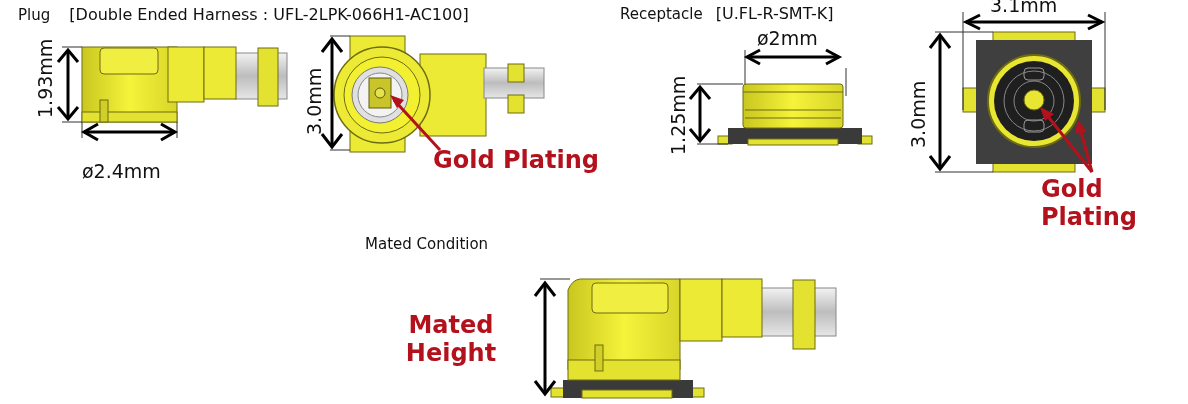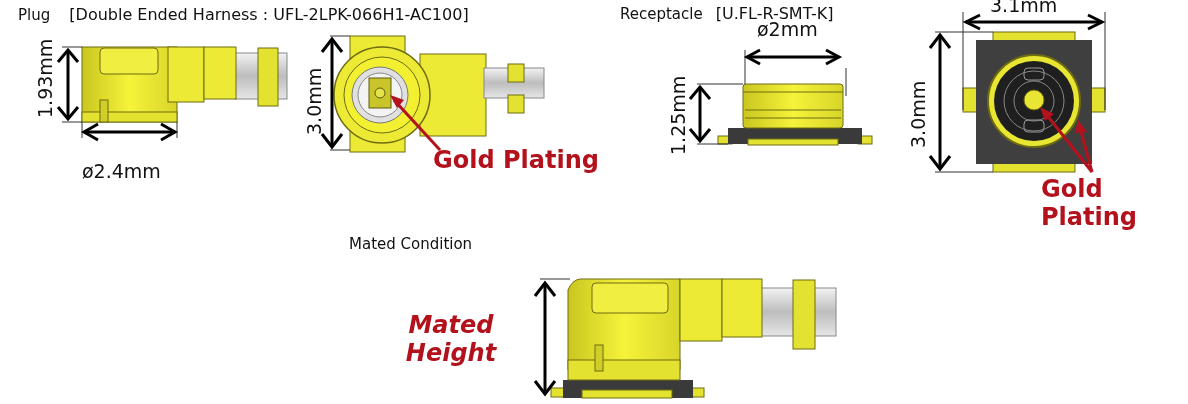--- a/index.html
+++ b/index.html
@@ -104,21 +104,21 @@
   <line x1="846" y1="68" x2="846" y2="96" stroke="#333"></line>
   <line x1="747" y1="57" x2="839" y2="57" stroke="#000" stroke-width="3"></line>
   <polyline points="760,50 747,57 760,64" fill="none" stroke="#000" stroke-width="3"></polyline>
   <polyline points="826,50 839,57 826,64" fill="none" stroke="#000" stroke-width="3"></polyline>
   <line x1="743" y1="84" x2="697" y2="84" stroke="#333"></line>
   <line x1="728" y1="144" x2="697" y2="144" stroke="#333"></line>
   <line x1="700" y1="87" x2="700" y2="141" stroke="#000" stroke-width="3"></line>
   <polyline points="690,99 700,87 710,99" fill="none" stroke="#000" stroke-width="3"></polyline>
   <polyline points="690,129 700,141 710,129" fill="none" stroke="#000" stroke-width="3"></polyline>
 </svg>
-<div class="abs dim" style="left:757px;top:18px;">ø2mm</div>
+<div class="abs dim" style="left:757px;top:27px;">ø2mm</div>
 <div class="abs dimv" style="left:667px;top:155px;">1.25mm</div>
 
 <svg style="left:0;top:0;" width="1188" height="200">
   <rect x="993" y="32" width="82" height="10" fill="#e4e230" stroke="#6e6c10"></rect>
   <rect x="993" y="162" width="82" height="10" fill="#e4e230" stroke="#6e6c10"></rect>
   <rect x="963" y="88" width="14" height="24" fill="#e4e230" stroke="#6e6c10"></rect>
   <rect x="1091" y="88" width="14" height="24" fill="#e4e230" stroke="#6e6c10"></rect>
   <rect x="976" y="40" width="116" height="124" fill="#3f3f3f"></rect>
   <circle cx="1034" cy="101" r="46" fill="#e8e633" stroke="#6e6c10" stroke-width="2"></circle>
   <circle cx="1034" cy="101" r="40" fill="#1f1f1f"></circle>
@@ -141,21 +141,21 @@
 
   <line x1="1092" y1="172" x2="1046" y2="114" stroke="#b3121d" stroke-width="3"></line>
   <polygon points="1040,107 1054,114 1045,121" fill="#b3121d"></polygon>
   <line x1="1092" y1="172" x2="1080" y2="128" stroke="#b3121d" stroke-width="3"></line>
   <polygon points="1078,120 1087,132 1075,133" fill="#b3121d"></polygon>
 </svg>
 <div class="abs dim" style="left:990px;top:-6px;">3.1mm</div>
 <div class="abs dimv" style="left:907px;top:148px;">3.0mm</div>
 <div class="abs red" style="left:1041px;top:175px;">Gold Plating</div>
 
-<div class="abs title" style="left:349px;top:235px;">Mated Condition</div>
+<div class="abs title" style="left:365px;top:235px;">Mated Condition</div>
 
 <svg style="left:0;top:0;" width="1188" height="404">
 
   <rect x="760" y="288" width="76" height="48" fill="url(#cab)" stroke="#888"></rect>
 
   <rect x="551" y="388" width="14" height="9" fill="#e4e230" stroke="#6e6c10"></rect>
   <rect x="690" y="388" width="14" height="9" fill="#e4e230" stroke="#6e6c10"></rect>
   <rect x="563" y="380" width="130" height="18" fill="#3a3a3a"></rect>
   <rect x="582" y="390" width="90" height="8" fill="#e4e230" stroke="#6e6c10"></rect>
 
@@ -165,15 +165,15 @@
   <rect x="595" y="345" width="8" height="26" fill="#d0ce28" stroke="#6e6c10"></rect>
   <rect x="680" y="279" width="42" height="62" fill="#ecea35" stroke="#6e6c10"></rect>
   <rect x="722" y="279" width="40" height="58" fill="#ecea35" stroke="#6e6c10"></rect>
   <rect x="793" y="280" width="22" height="69" fill="#e4e230" stroke="#6e6c10"></rect>
 
   <line x1="570" y1="279" x2="540" y2="279" stroke="#333"></line>
   <line x1="545" y1="283" x2="545" y2="394" stroke="#000" stroke-width="3"></line>
   <polyline points="535,296 545,283 555,296" fill="none" stroke="#000" stroke-width="3"></polyline>
   <polyline points="535,381 545,394 555,381" fill="none" stroke="#000" stroke-width="3"></polyline>
 </svg>
-<div class="abs red" style="left:371px;top:311px;text-align:center;width:160px;font-style:italic;">
+<div class="abs red" style="left:371px;top:311px;text-align:center;width:160px;">
   <div>Mated Height</div>
 </div>
 
 </body></html>

